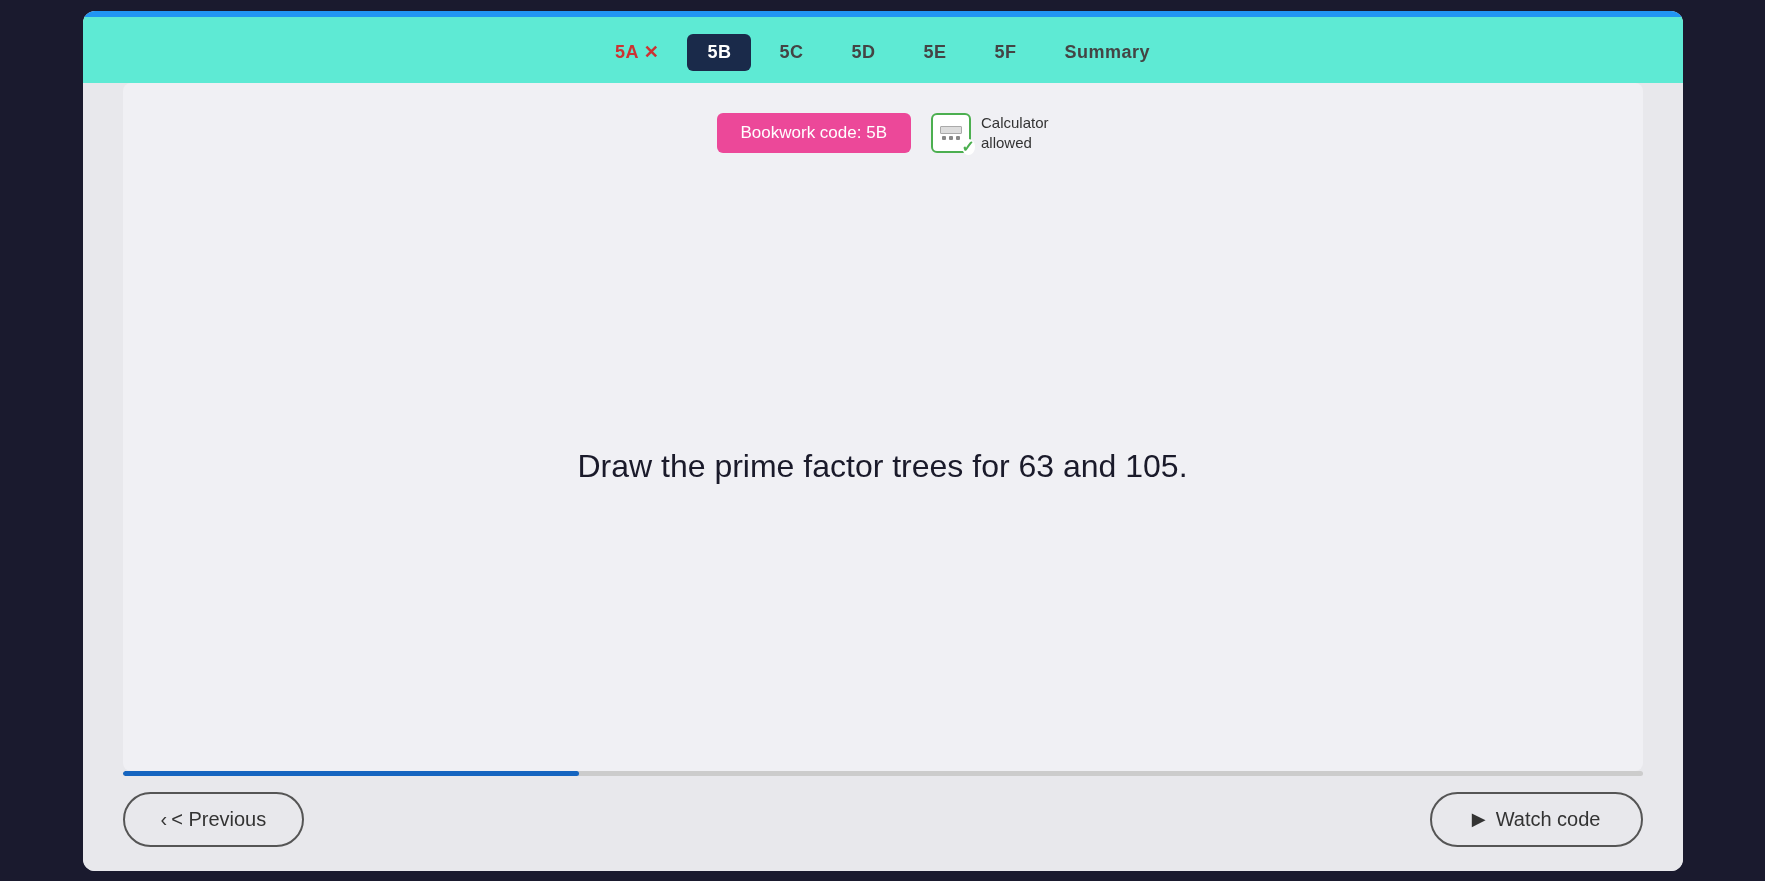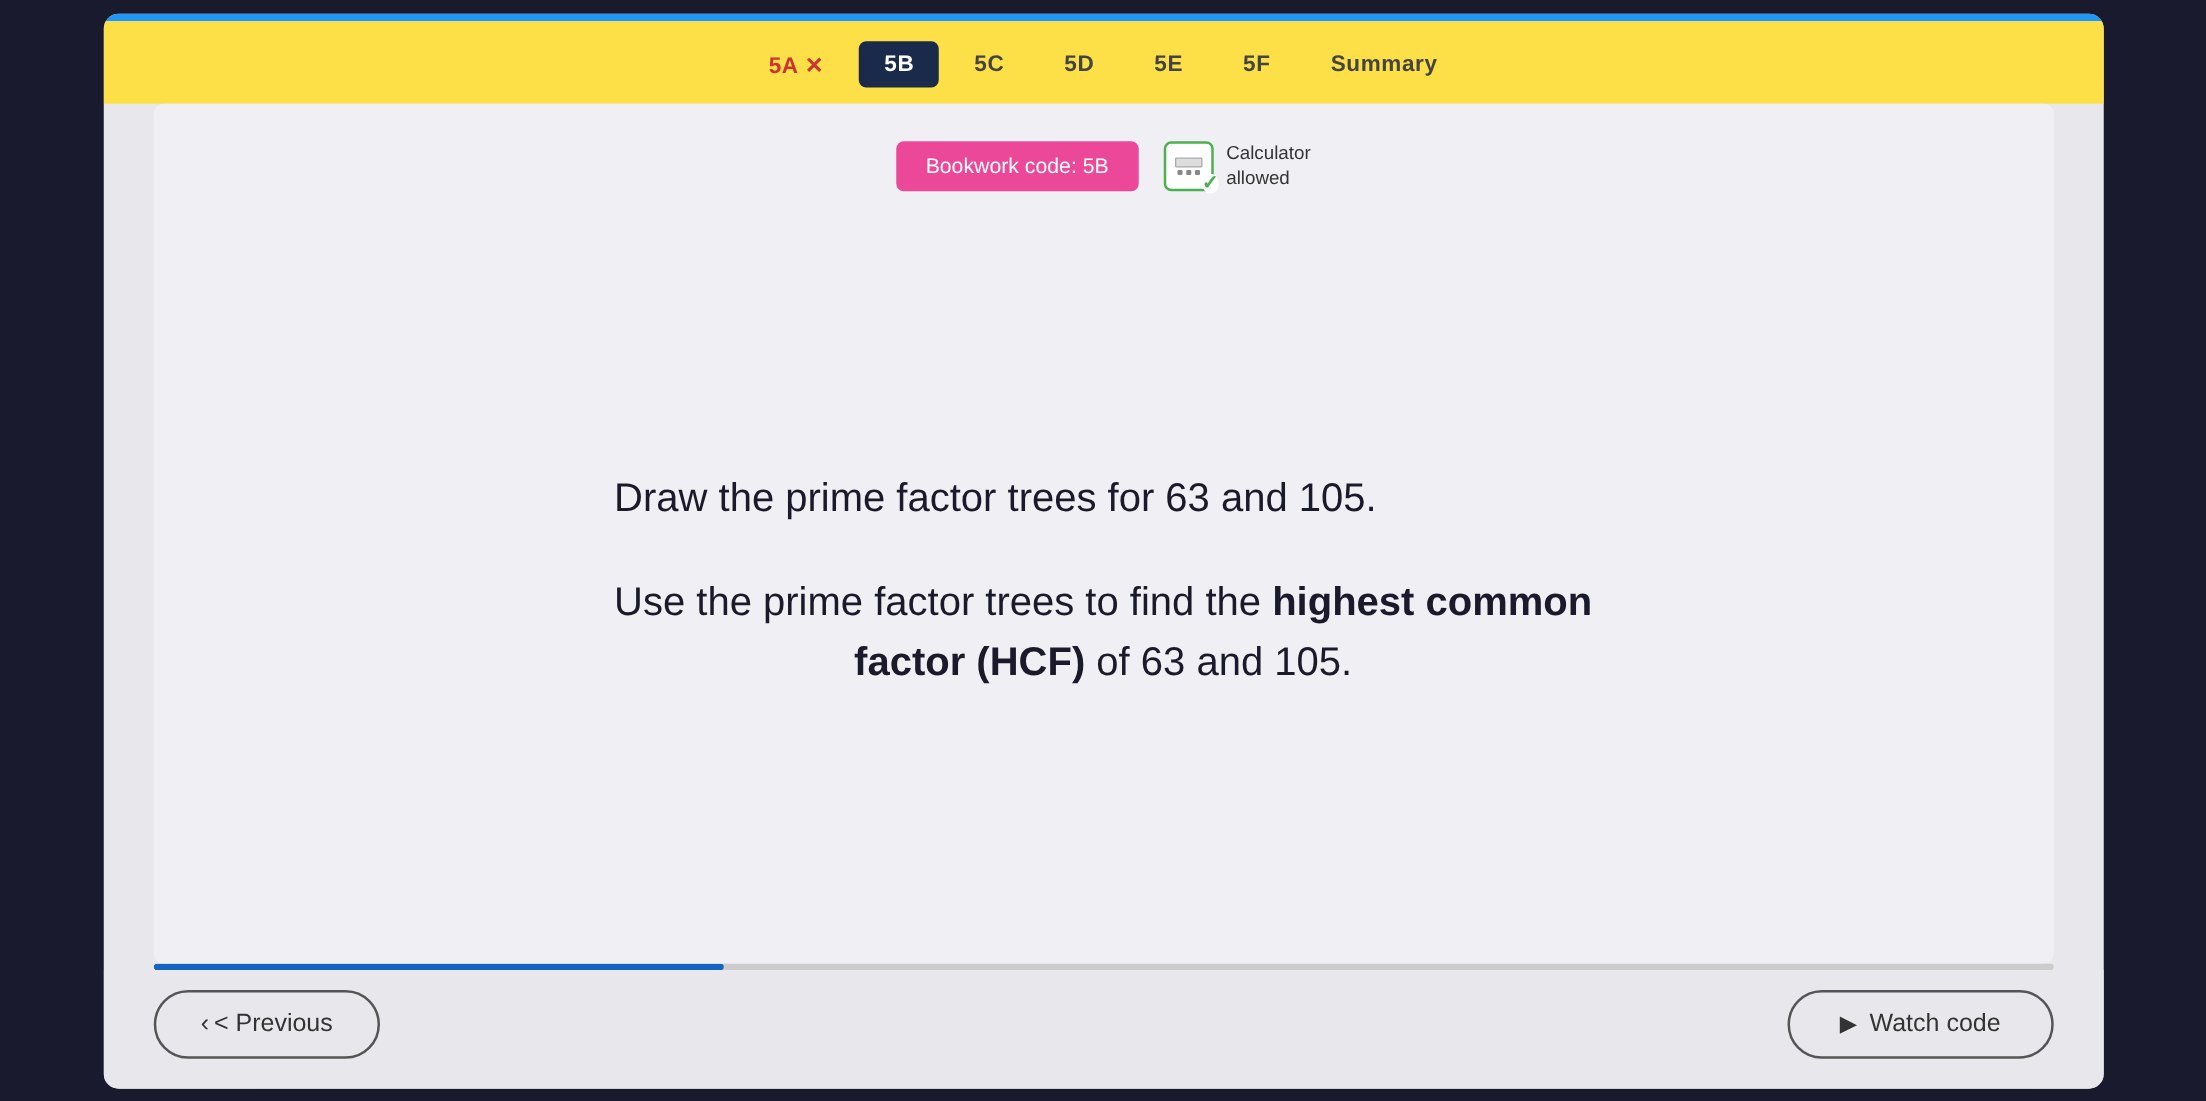--- a/index.html
+++ b/index.html
@@ -31,25 +31,25 @@
     }
 
     .top-bar {
       height: 6px;
       background: #2196F3;
       width: 100%;
     }
 
     .nav-tabs {
       display: flex;
-      align-items: center;
+      align-items: flex-end;
       justify-content: center;
       gap: 8px;
       padding: 16px 0 12px;
-      background: #fde047;
+      background: #5eead4;
     }
 
     .tab-item {
       padding: 8px 20px;
       border-radius: 6px;
       font-size: 18px;
       font-weight: 700;
       cursor: pointer;
       color: #333;
       letter-spacing: 0.5px;
@@ -310,23 +310,20 @@
           <span>Calculator</span>
           <span>allowed</span>
         </div>
       </div>
     </div>
 
     <div class="question-area">
       <div class="question-line1">
         Draw the prime factor trees for 63 and 105.
       </div>
-      <div class="question-line2">
-        Use the prime factor trees to find the <strong>highest common<br>factor (HCF)</strong> of 63 and 105.
-      </div>
     </div>
   </div>
 
   <div class="progress-bar">
     <div class="progress-fill"></div>
   </div>
 
   <div class="bottom-bar">
     <button class="btn-previous">
       <span>‹</span>

